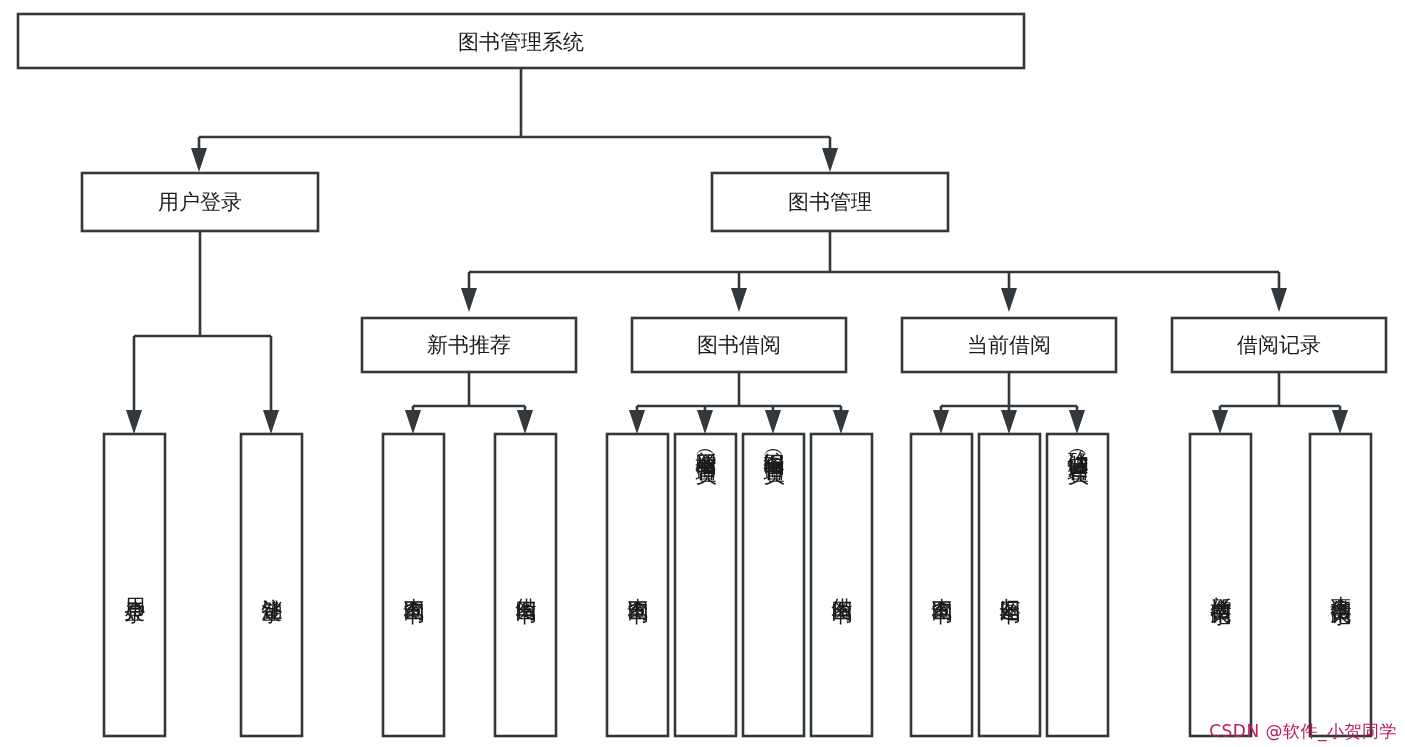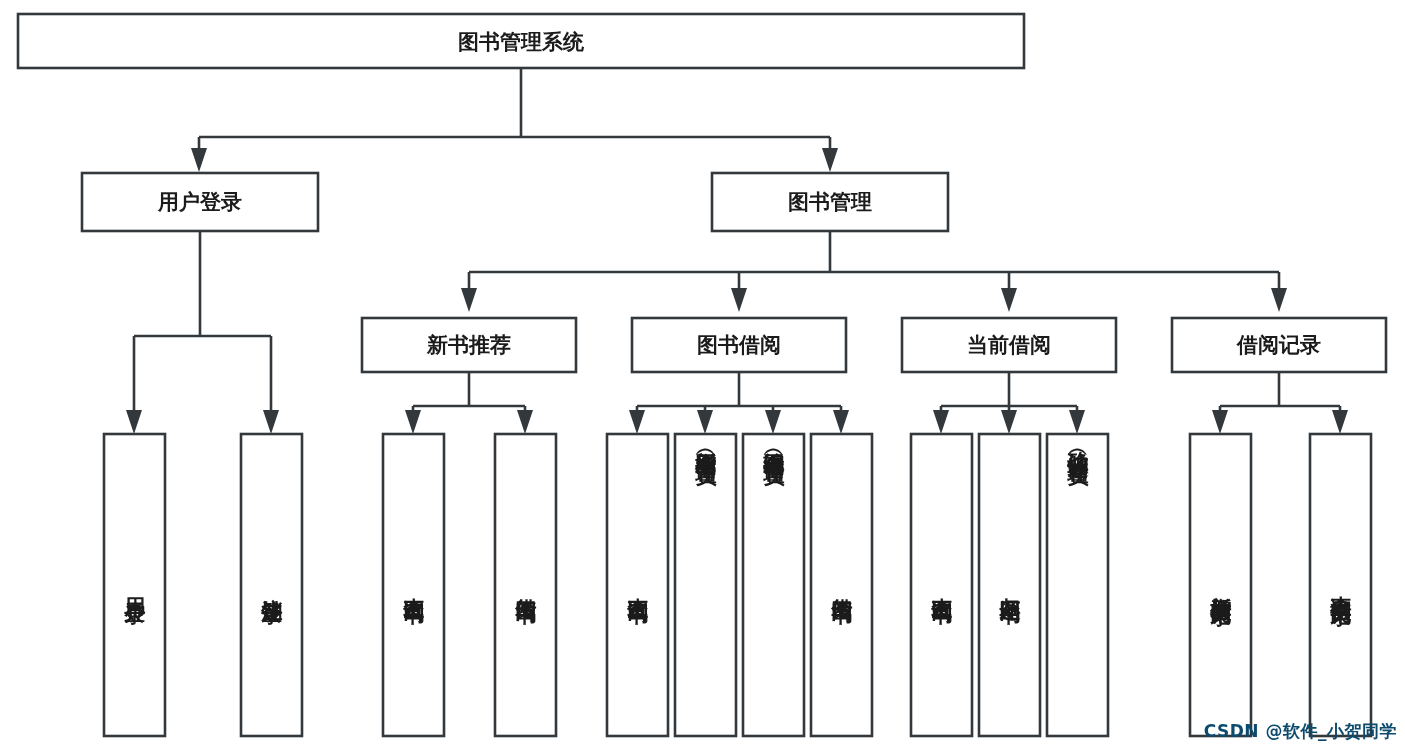--- a/index.html
+++ b/index.html
@@ -12,21 +12,20 @@
     height: 747px;
     font-family: "DejaVu Sans", "Liberation Sans", sans-serif;
     overflow: hidden;
     position: relative;
   }
   #diagram-root {
     position: relative;
     width: 1405px;
     height: 747px;
     background: #ffffff;
-    font-weight: bold;
   }
   svg#flow-svg {
     position: absolute;
     left: 0;
     top: 0;
     width: 1405px;
     height: 747px;
     display: block;
   }
   .node-box {
@@ -67,21 +66,21 @@
     color: #1b1b1b;
     letter-spacing: 2px;
     white-space: nowrap;
   }
   .watermark {
     position: absolute;
     right: 8px;
     bottom: 4px;
     font-family: "DejaVu Sans", "Liberation Sans", sans-serif;
     font-size: 17px;
-    color: #0c4a6e;
+    color: #be185d;
     letter-spacing: 0.5px;
     user-select: none;
   }
 </style>
 </head>
 <body>
 
 <div id="diagram-root">
 
   <svg id="flow-svg" viewBox="0 0 1405 747">

